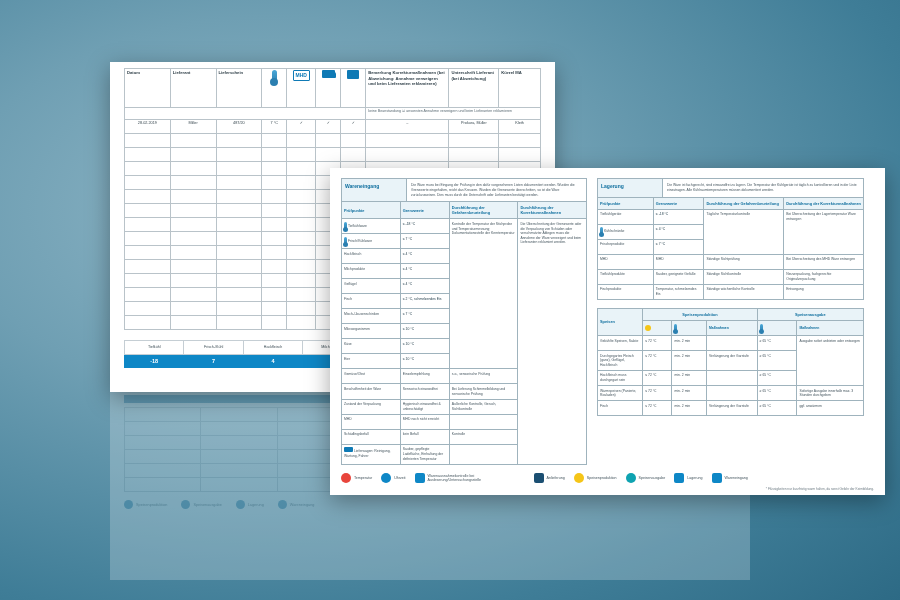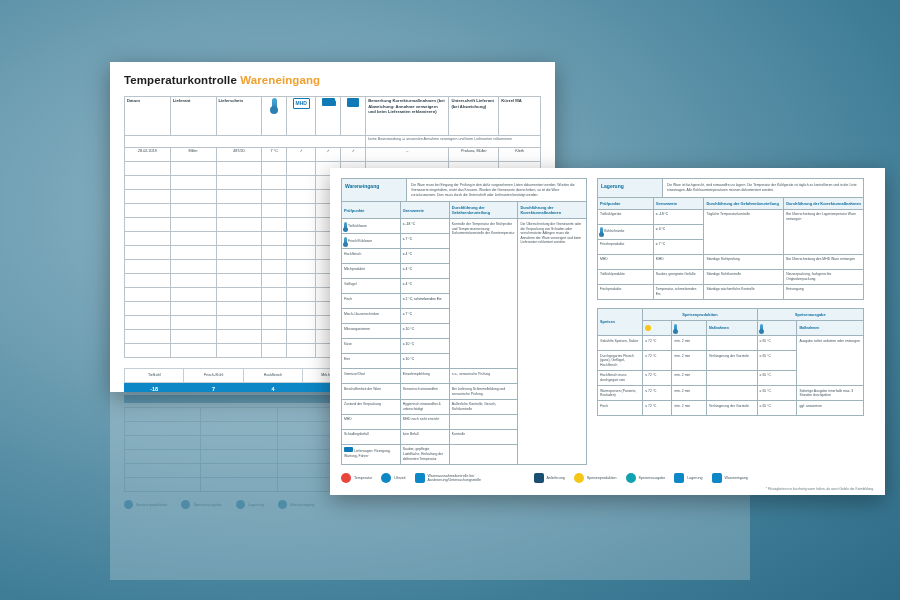--- a/index.html
+++ b/index.html
@@ -417,26 +417,20 @@
           <div class="legend-item">
             <span class="leg-ico"></span>
             <span>Wareneingang</span>
           </div>
         </div>
       </div>
     </div>
   </div>
 
   <div class="sheet sheet-back">
-    <div class="tk-head">
-      <div class="tk-title">
-        <span>Temperaturkontrolle</span>
-        <span class="accent">Wareneingang</span>
-      </div>
-    </div>
 
     <table class="tk-table">
       <colgroup>
         <col style="width:11%">
           <col style="width:11%">
           <col style="width:11%">
         <col style="width:6%">
           <col style="width:7%">
           <col style="width:6%">
           <col style="width:6%">

